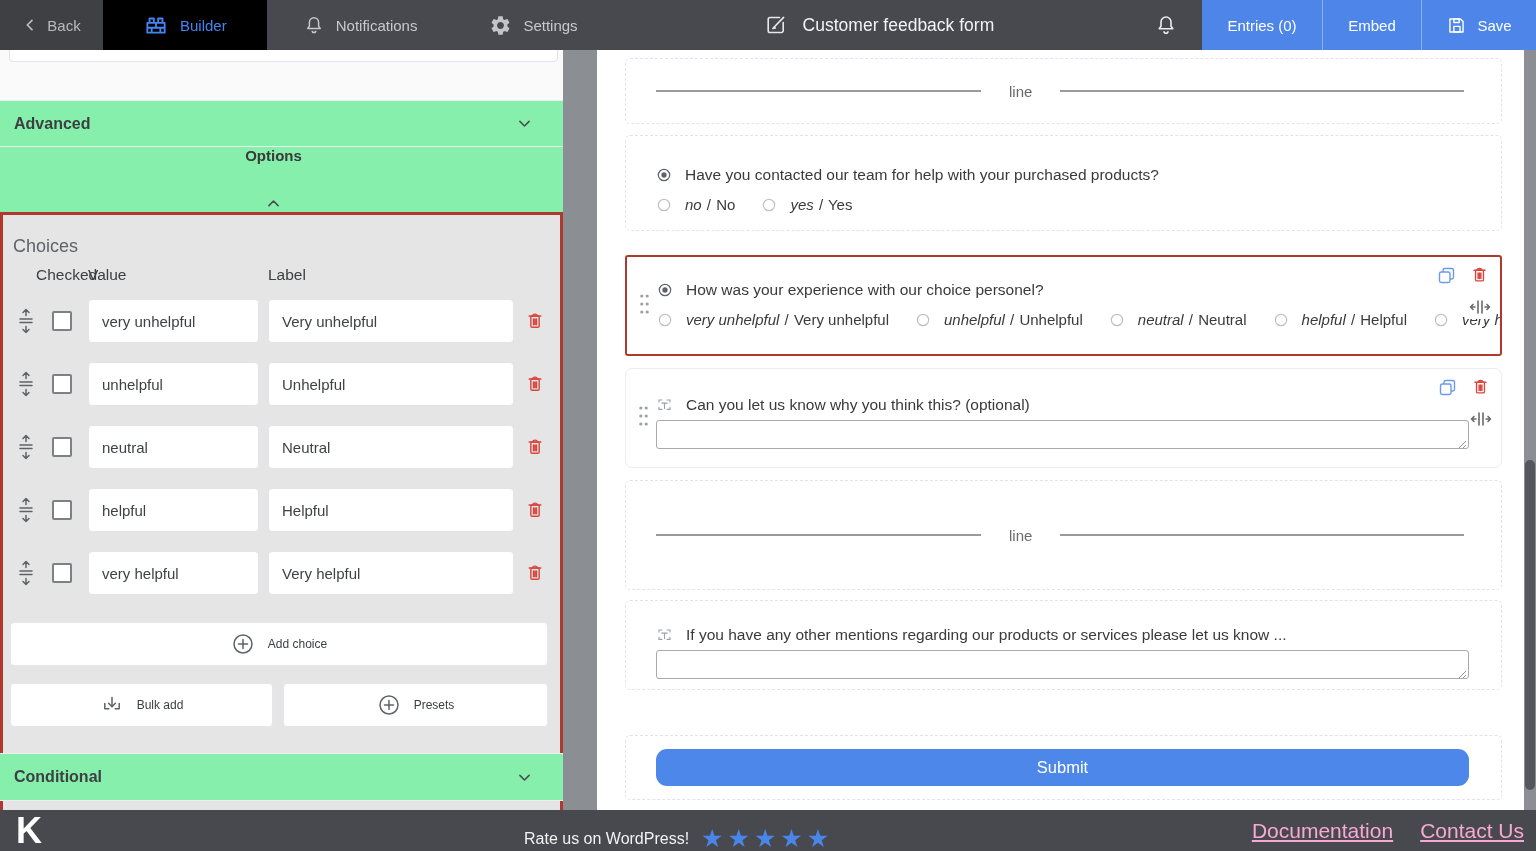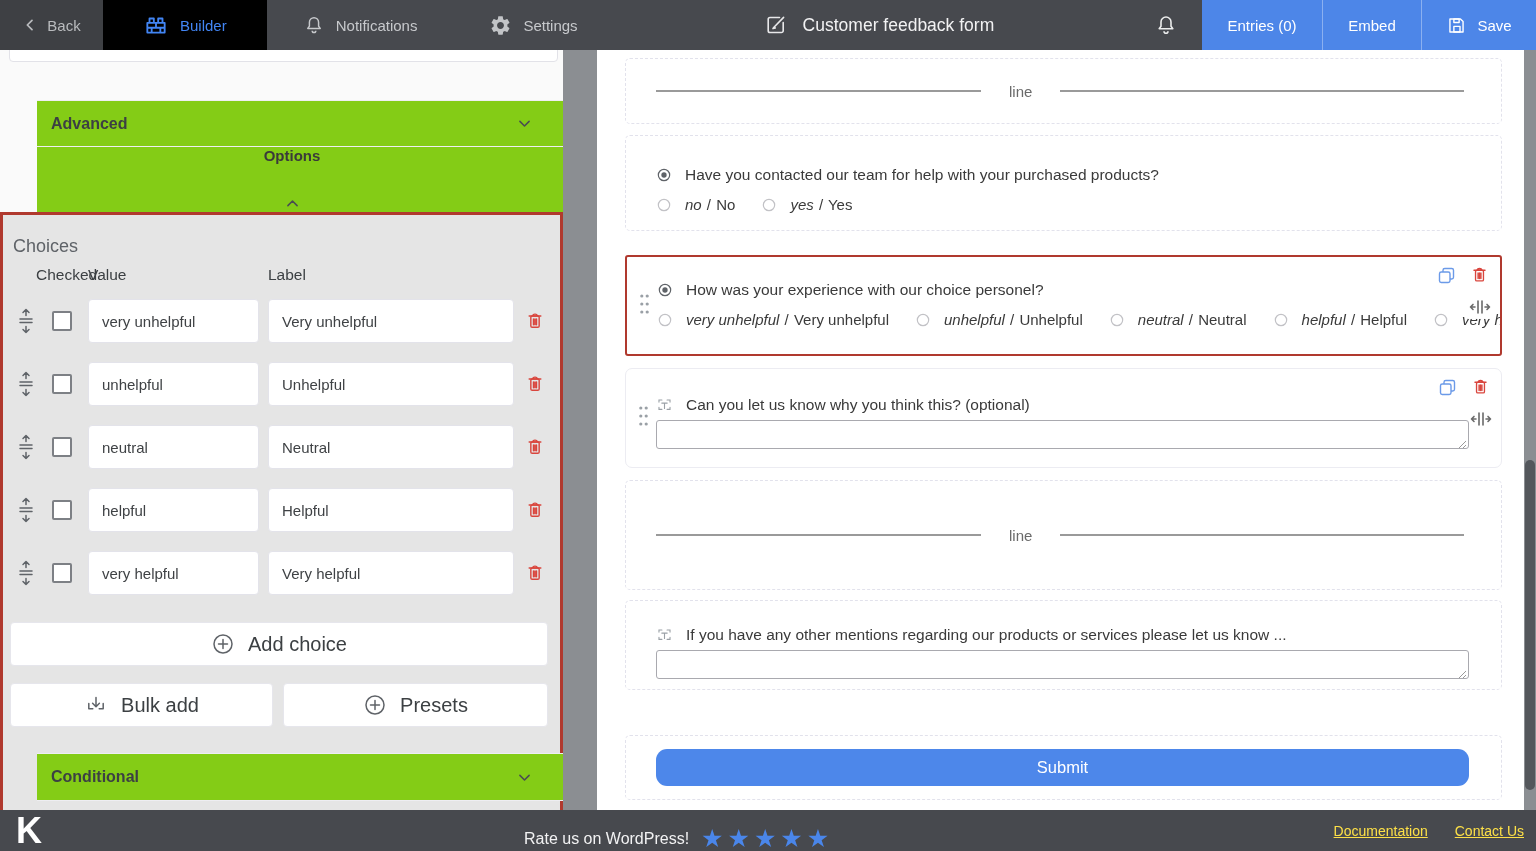--- a/index.html
+++ b/index.html
@@ -21,37 +21,37 @@
   .action-btn.b2 { width:99px; border-left:1px solid rgba(255,255,255,.35); }
   .action-btn.b3 { width:115px; border-left:1px solid rgba(255,255,255,.35); }
 
   
   .app-body { position:absolute; top:50px; bottom:41px; left:0; right:0; background:#8b8e92; }
   .scroll-thumb { position:absolute; right:1px; top:410px; width:10px; height:330px; background:#54575c; border-radius:5px; cursor:pointer; }
 
   
   .sidebar { position:absolute; left:0; top:0; bottom:0; width:563px; background:#fafafa; overflow:hidden; }
   .sb-sliver { position:absolute; top:-32px; left:9px; width:549px; height:44px; background:#fff; border:1px solid #e2e2e8; border-radius:4px; }
-  .sb-row { position:absolute; left:0; right:0; background:#84cc16; display:flex; align-items:center; justify-content:space-between; padding:0 30px 0 14px; font-size:16px; font-weight:600; color:#3c4043; cursor:pointer;margin-left:37px; }
+  .sb-row { position:absolute; left:0; right:0; background:#86efac; display:flex; align-items:center; justify-content:space-between; padding:0 30px 0 14px; font-size:16px; font-weight:600; color:#3c4043; cursor:pointer; }
   .sb-row.adv { top:50px; height:47px; border-top:1px solid #eeeef2; border-bottom:1px solid #eeeef2; }
   .sb-row.opt { top:97px; height:65px;flex-direction:column; }
   .sb-row.cond { top:703px; height:48px; border-top:1px solid #eeeef2; border-bottom:1px solid #eeeef2; }
 
   .choices-panel { position:absolute; top:162px; left:0; width:563px; height:623px; border:3px solid #b0392e; background:#e5e5e5; }
   .choices-title { position:absolute; top:21px; left:10px; font-size:18px; color:#5f6368; }
   .col-h { position:absolute; top:51px; font-size:15.5px; color:#3c4043; }
   .col-h.c1 { left:18px;margin-left:15px; } .col-h.c2 { left:85px; } .col-h.c3 { left:265px; }
   .choice-row { position:absolute; left:0; right:0; height:44px; }
   .choice-row .dragv { position:absolute; left:12px; top:9px; cursor:grab; }
   .choice-row .cb { position:absolute; left:49px; top:12px; width:20px; height:20px; border:2px solid #7d8085; border-radius:2px; background:#fff; cursor:pointer; }
   .choice-row input { position:absolute; top:0; height:44px; background:#fff; border:1px solid #e3e3ea; border-radius:4px; font-family:inherit; font-size:15px; color:#3f4245; padding:0 13px; }
   .choice-row input.val { left:85px; width:171px; }
   .choice-row input.lab { left:265px; width:246px; }
   .choice-row .trash { position:absolute; left:522px; top:10px; cursor:pointer; }
-  .sb-btn { position:absolute; background:#fff; border:1px solid #e6e6ec; border-radius:4px; display:flex; align-items:center; justify-content:center; gap:13px; font-size:20px; color:#3c4043; cursor:pointer; height:44px; }
+  .sb-btn { position:absolute; background:#fff; border:1px solid #e6e6ec; border-radius:4px; display:flex; align-items:center; justify-content:center; gap:13px; font-size:12px; color:#3c4043; cursor:pointer; height:44px; }
   .sb-btn.addc { top:407px; left:7px; width:538px; }
   .sb-btn.bulk { top:468px; left:7px; width:263px; }
   .sb-btn.pres { top:468px; left:280px; width:265px; }
 
   
   .canvas { position:absolute; left:597px; top:0; right:12px; bottom:0; background:#ffffff; }
   .block { position:absolute; left:28px; right:22px; border:1px dashed #e2e2ec; border-radius:5px; }
   .block.d1 { top:8px;  height:66px; }
   .block.q1 { top:85px; height:96px; }
   .block.q2 { top:205px; height:101px; border:2px solid #b0392e; border-radius:3px; }
@@ -87,21 +87,21 @@
 
   .submit-btn { margin:13px 32px 0 30px; height:37px; background:#4d87ea; border:none; border-radius:11px; color:#fff; font-size:16.5px; font-family:inherit; width:calc(100% - 62px); cursor:pointer; }
 
   
   .footer { position:absolute; bottom:0; left:0; right:0; height:41px; background:#47494e; z-index:5; }
   .k-logo { position:absolute; left:16px; top:-2px; color:#fff; font-size:36px; font-weight:bold; line-height:45px; }
   .rate-group { position:absolute; left:524px; top:0; height:57px; display:flex; align-items:center; gap:12px; }
   .rate-group .rt { color:#f2f2f3; font-size:16px; }
   .stars { color:#4a86ea; font-size:25px; letter-spacing:4px; line-height:1; cursor:pointer; }
   .flinks { position:absolute; right:12px; top:0; height:41px; display:flex; align-items:center; gap:27px; }
-  .flinks a { color:#fde047; font-size:14px; text-decoration:underline; cursor:pointer; }
+  .flinks a { color:#f9a8d4; font-size:21px; text-decoration:underline; cursor:pointer; }
 </style>
 </head>
 <body>
 
 <div class="topbar">
   <div class="back-btn">
     <svg width="16" height="16" viewBox="0 0 24 24">
         <path d="M15 5 L8 12 L15 19" fill="none" stroke="currentColor" stroke-width="2.6" stroke-linecap="round" stroke-linejoin="round"></path>
       </svg>
     <span>Back</span>

